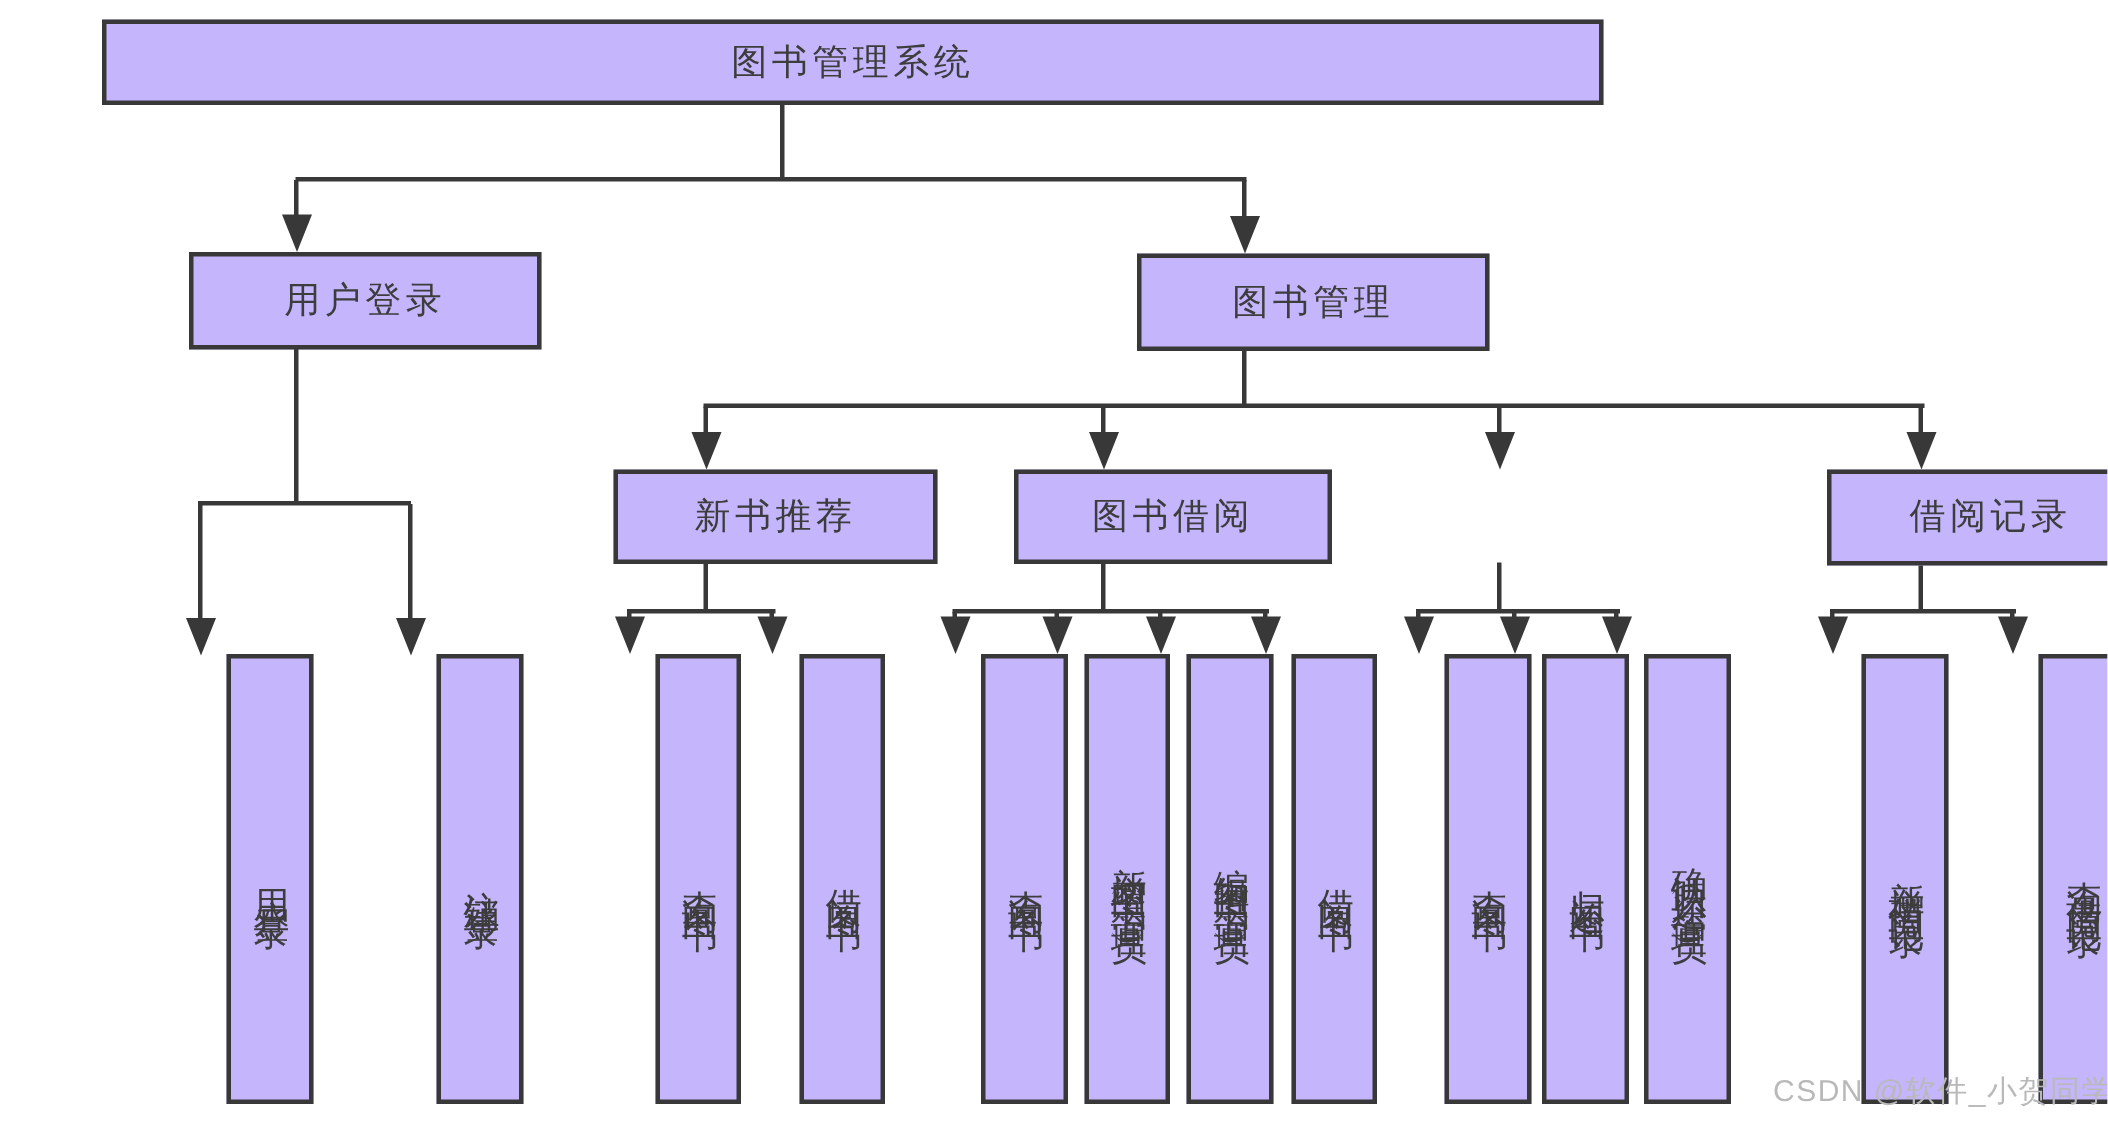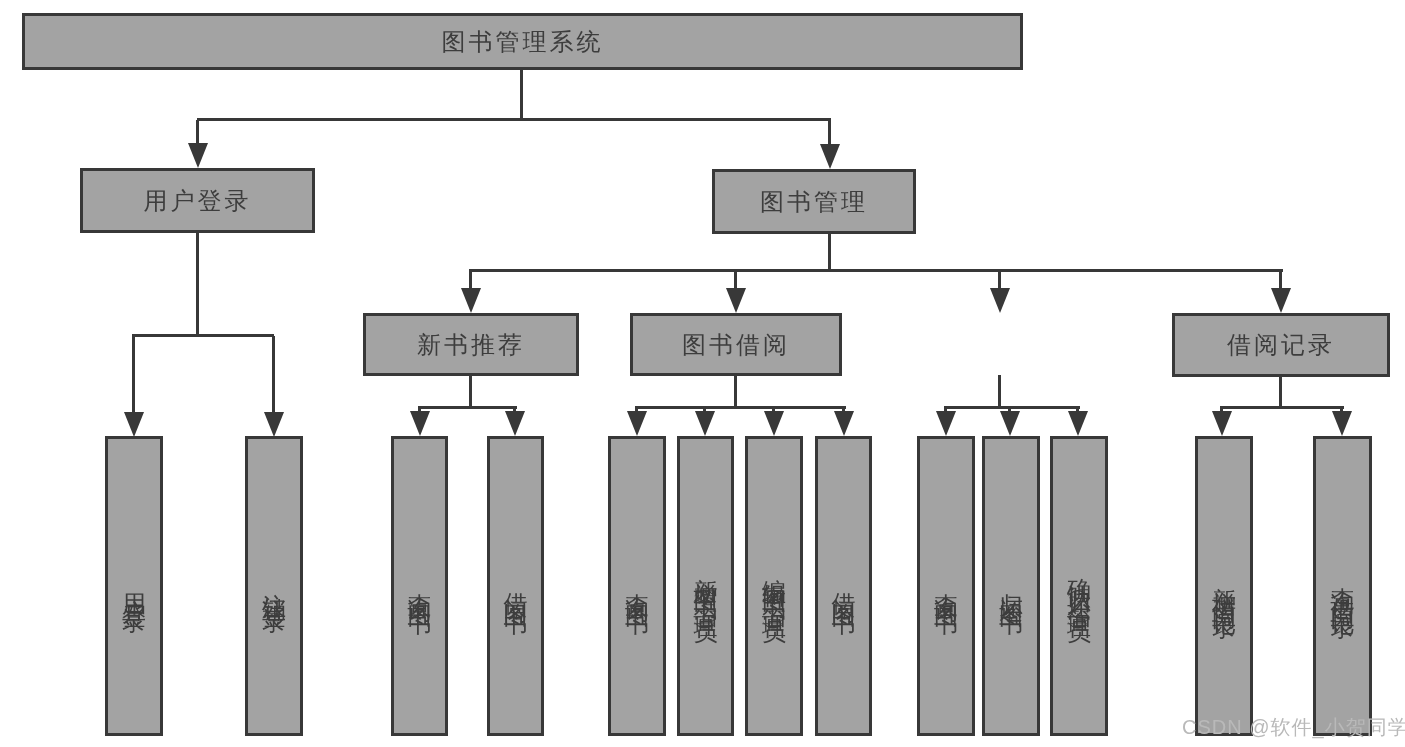--- a/index.html
+++ b/index.html
@@ -7,31 +7,32 @@
     position: relative;
     width: 1405px;
     height: 747px;
     background: #ffffff;
     font-family: "Liberation Sans", sans-serif;
     overflow: hidden;
   }
   .box {
     position: absolute;
     box-sizing: border-box;
-    background: #a3a3a3;
+    background: #c4b5fd;
     border: 3px solid #383838;
     display: flex;
     align-items: center;
     justify-content: center;
     color: #3d3d3d;
     font-size: 24px;
     letter-spacing: 3px;
     text-align: center;
     line-height: 1;
     white-space: nowrap;
+    margin-left: 46px;
   }
   .leaf {
     writing-mode: vertical-rl;
     text-orientation: mixed;
     letter-spacing: 6px;
     font-size: 24px;
     white-space: nowrap;
   }
   .v { position: absolute; width: 3px; background: #383838; }
   .h { position: absolute; height: 3px; background: #383838; }
@@ -61,21 +62,21 @@
   <div class="box" style="left:22px;top:13px;width:1001px;height:57px">图书管理系统</div>
 
   <div class="v" style="left:520px;top:69px;height:51px"></div>
   <div class="h" style="left:197px;top:118px;width:634px"></div>
   <div class="v" style="left:196px;top:120px;height:26px"></div>
   <div class="a" style="left:188px;top:143px"></div>
   <div class="v" style="left:828px;top:120px;height:27px"></div>
   <div class="a" style="left:820px;top:144px"></div>
 
   <div class="box" style="left:80px;top:168px;width:235px;height:65px">用户登录</div>
-  <div class="box" style="left:712px;top:169px;width:204px;height:65px">图书管理</div>
+  <div class="box" style="left:712px;top:169px;width:235px;height:65px">图书管理</div>
 
   <div class="v" style="left:196px;top:232px;height:104px"></div>
   <div class="h" style="left:132px;top:334px;width:142px"></div>
   <div class="v" style="left:132px;top:336px;height:78px"></div>
   <div class="a" style="left:124px;top:412px"></div>
   <div class="v" style="left:272px;top:336px;height:78px"></div>
   <div class="a" style="left:264px;top:412px"></div>
 
   <div class="v" style="left:828px;top:233px;height:39px"></div>
   <div class="h" style="left:469px;top:269px;width:814px"></div>

